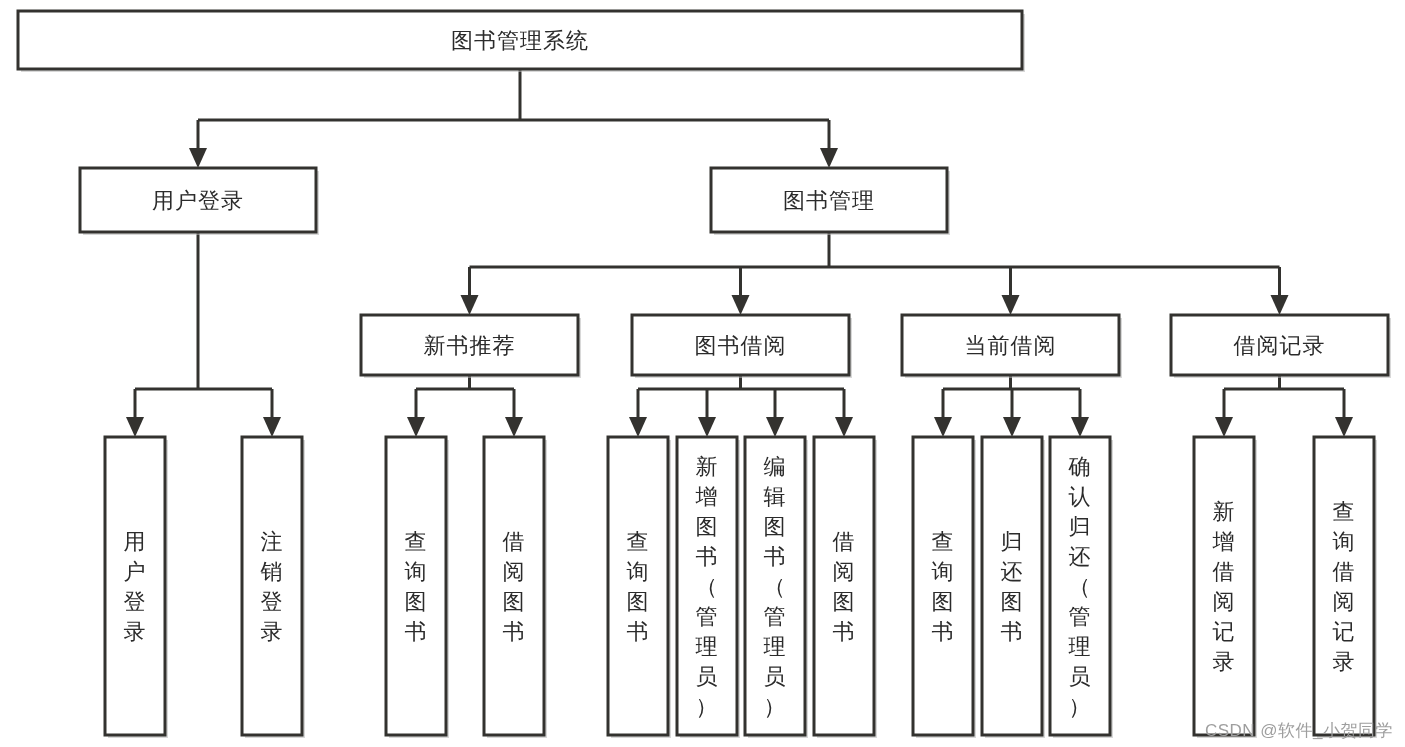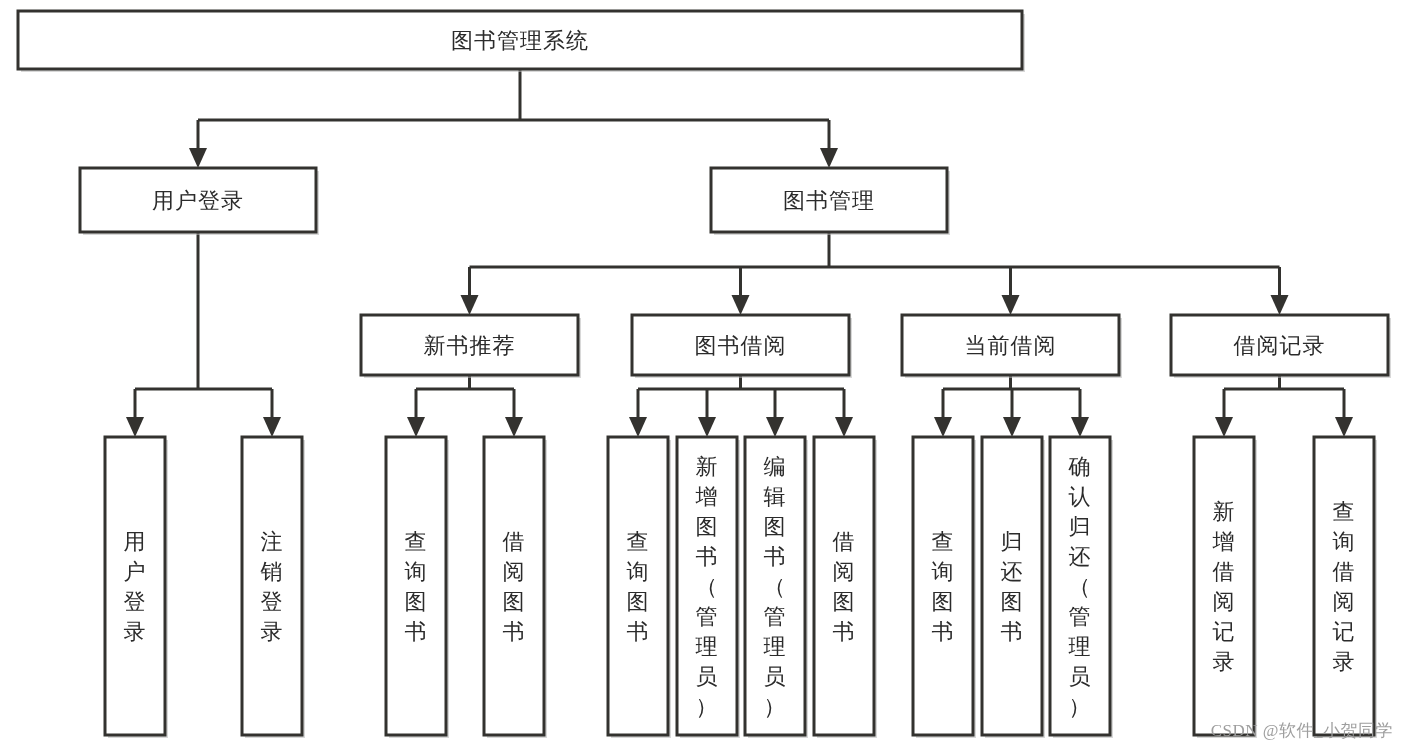--- a/index.html
+++ b/index.html
@@ -61,21 +61,21 @@
     font-size: 22px;
     fill: #2b2b2b;
     text-anchor: middle;
     dominant-baseline: central;
     letter-spacing: 1px;
   }
   .watermark-text {
     position: absolute;
     right: 12px;
     bottom: 5px;
-    font-family: Liberation Serif, serif;
+    font-family: Liberation Sans, sans-serif;
     font-size: 17px;
     color: #9e9e9e;
     white-space: nowrap;
     letter-spacing: 0.5px;
     pointer-events: none;
   }
 </style>
 </head>
 <body>
 

